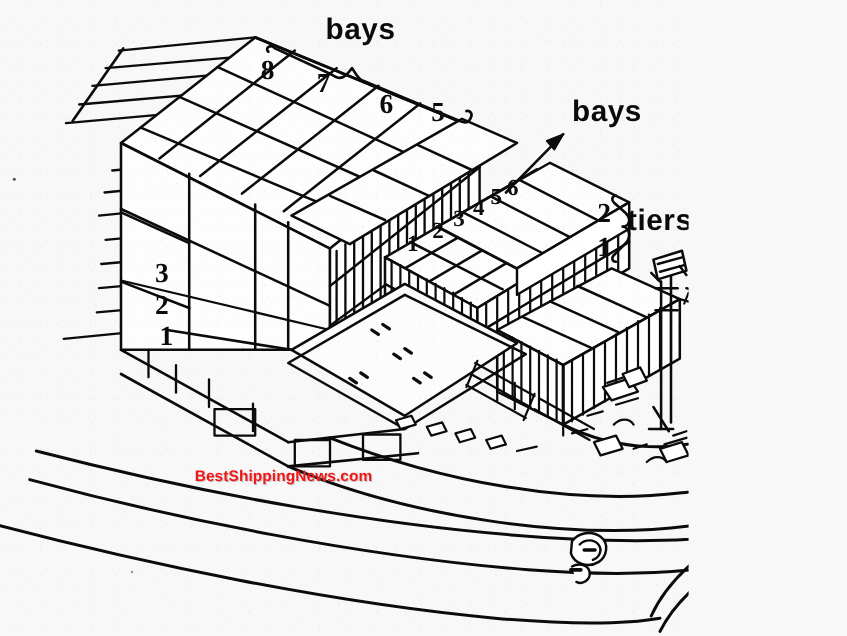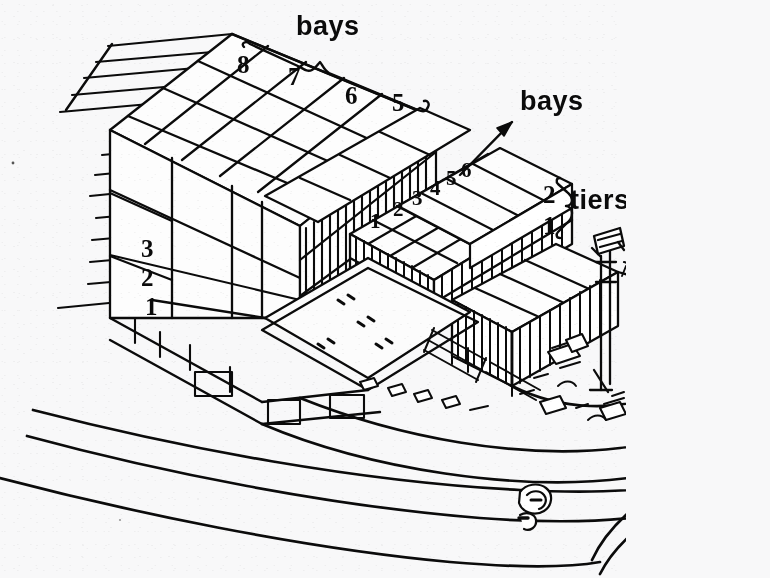--- a/index.html
+++ b/index.html
@@ -399,14 +399,15 @@
 
   <div class="lbl word" style="left:570px;top:187px;">tiers</div>
 
   <div class="lbl num" style="left:543px;top:182px;">2</div>
   <div class="lbl num" style="left:543px;top:213px;">1</div>
 
   <div class="lbl num" style="left:141px;top:236px;">3</div>
   <div class="lbl num" style="left:141px;top:265px;">2</div>
   <div class="lbl num" style="left:145px;top:294px;">1</div>
 
+  <div class="watermark" style="left:177px;top:424px;">BestShippingNews.com</div>
 
 </div>
 
 </body></html>

